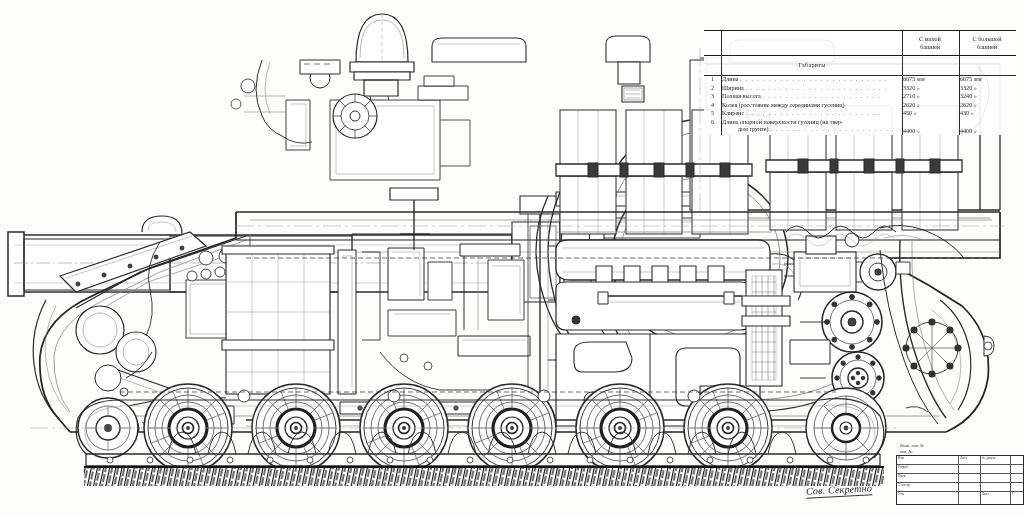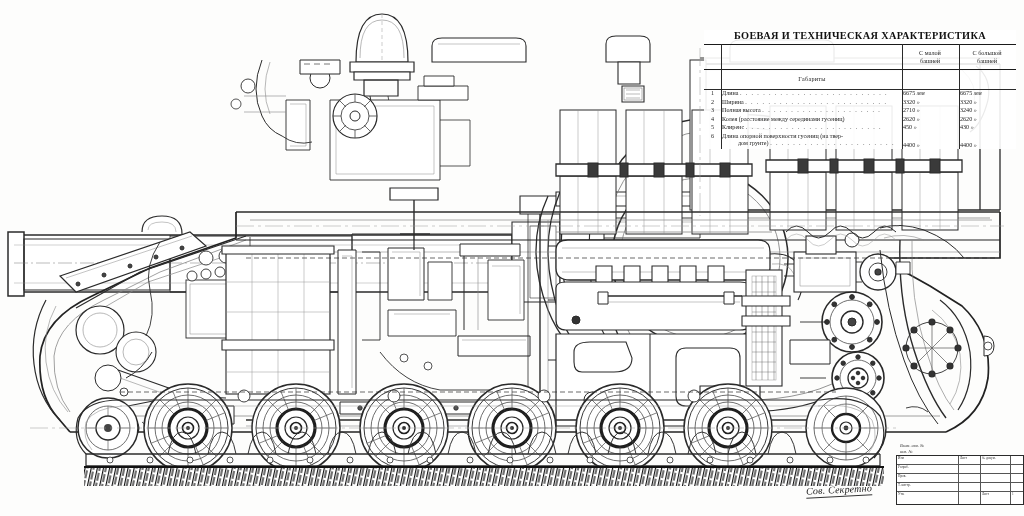--- a/index.html
+++ b/index.html
@@ -677,21 +677,20 @@
     </g>
 
     <g stroke="#2b2b2b" fill="none" stroke-width=".7" stroke-dasharray="5,3">
       <path d="M246 258 H996"></path>
       <path d="M120 392 H836"></path>
     </g>
   </svg>
   </div>
 
   <div class="spec-table">
-    <div class="spec-title">БОЕВАЯ И ТЕХНИЧЕСКАЯ ХАРАКТЕРИСТИКА</div>
 
     <table class="spec-grid">
       <tbody>
         <tr class="hdr rule-thick">
           <td class="c-num"></td>
           <td class="c-lbl"></td>
           <td class="c-v1" style="text-align:center;padding-left:0">
             <span>С малой</span><br>
             <span>башней</span>
           </td>

